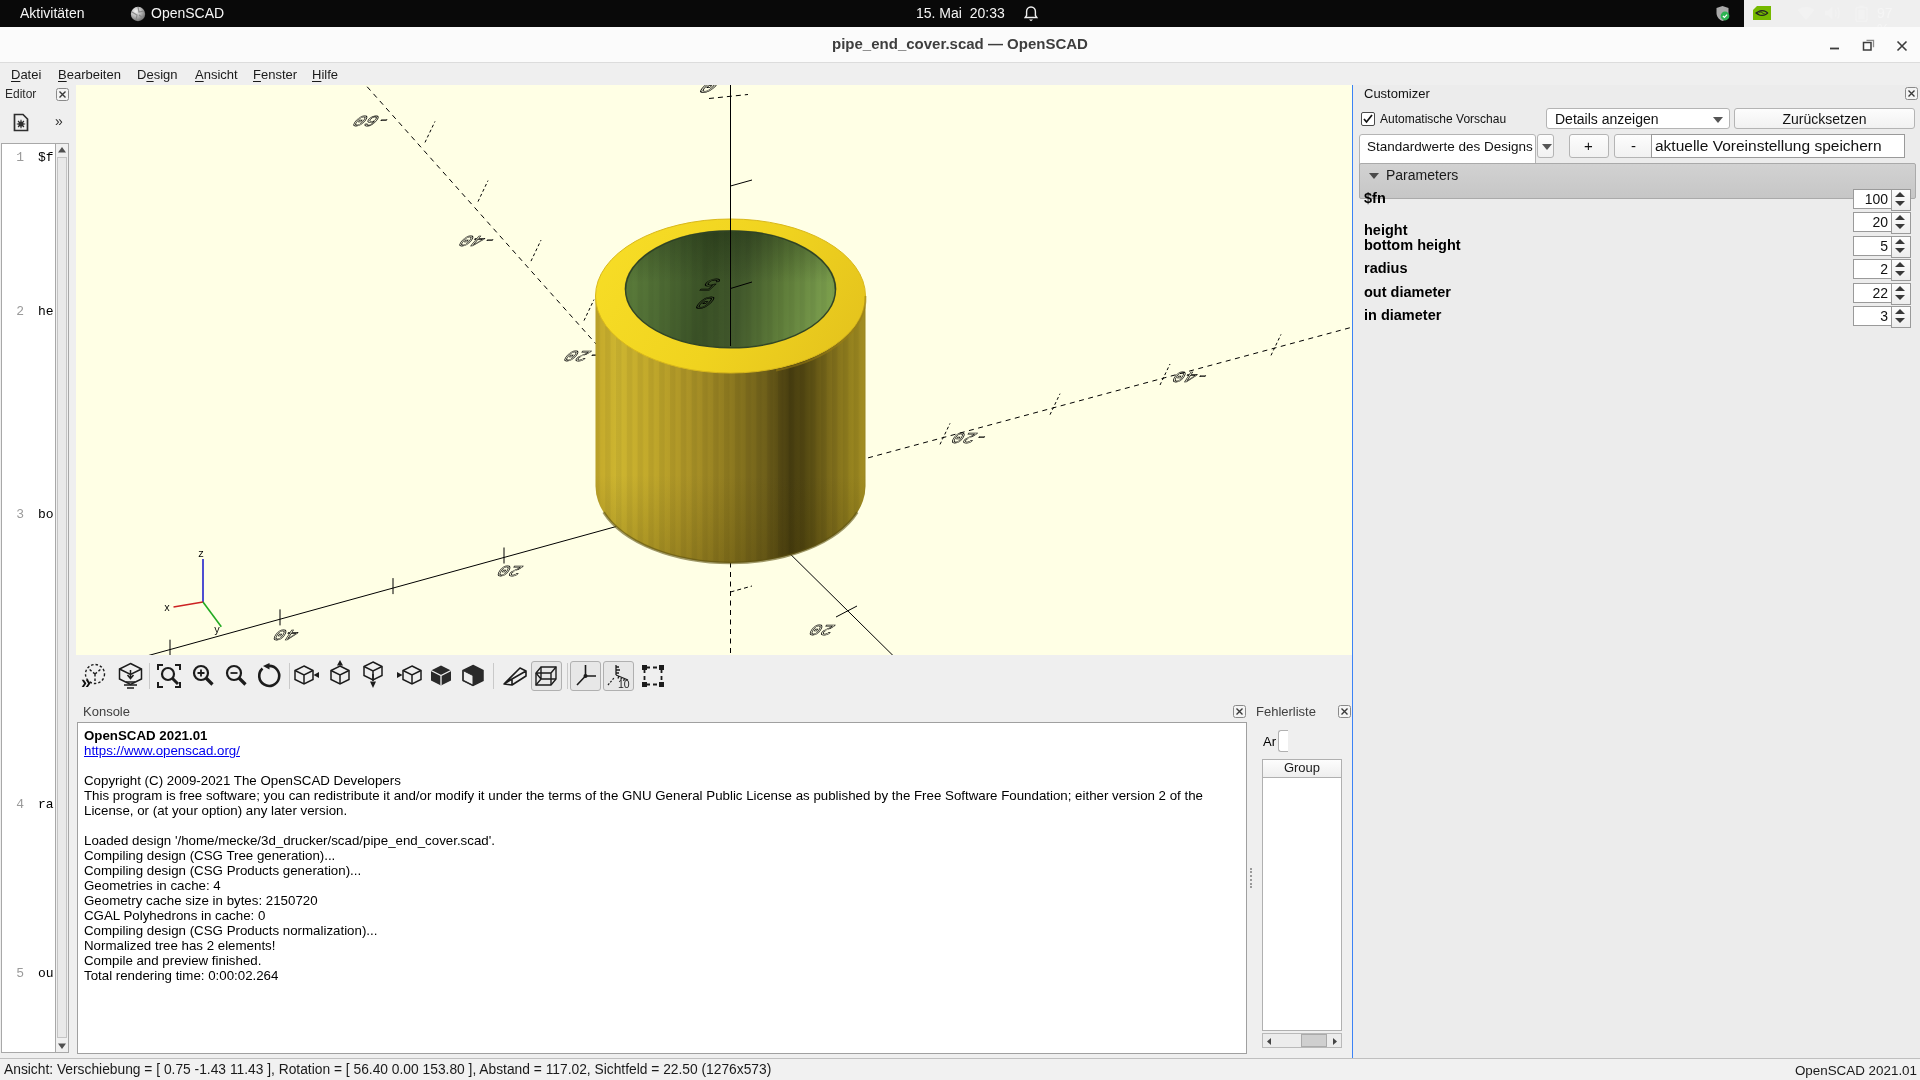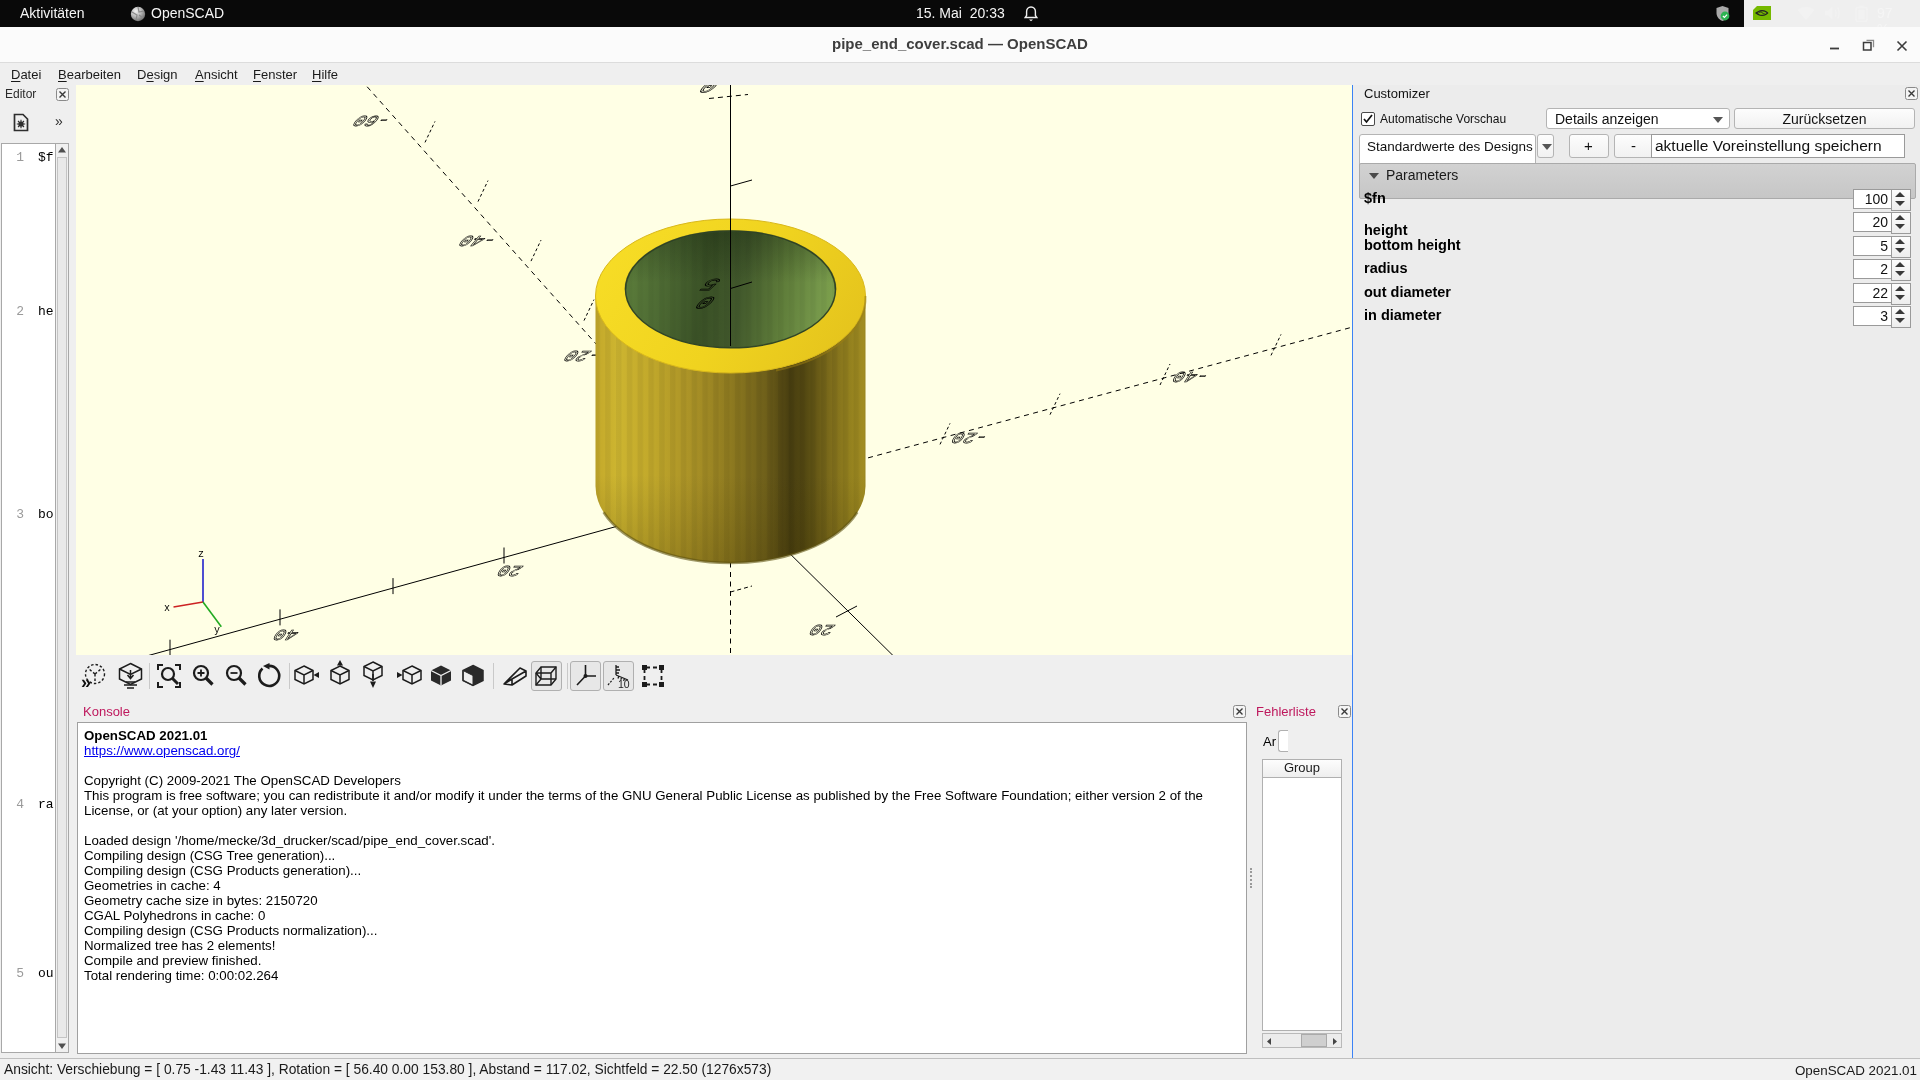--- a/index.html
+++ b/index.html
@@ -28,21 +28,21 @@
 .lcode { position:absolute; left:36px; color:#000; }
 
 
 #viewport { left:76px; top:85px; width:1276px; height:570px; }
 
 
 #vtoolbar { left:76px; top:655px; width:1276px; height:45px; background:#efefef; }
 
 
 #konsole { left:76px; top:700px; width:1276px; height:358px; background:#efefef; }
-#konsole .hdr { position:absolute; top:4px; font-size:13px; color:#be185d; }
+#konsole .hdr { position:absolute; top:4px; font-size:13px; color:#404040; }
 #kontext { position:absolute; left:1px; top:22px; width:1170px; height:332px; background:#fff; border:1px solid #a0a0a0; font-size:13.3px; color:#000; line-height:15px; padding:5px 0 0 6px; }
 
 
 #customizer { left:1352px; top:85px; width:568px; height:973px; background:#ececec; font-size:13px; color:#111; border-left:1px solid #3b82f6; }
 
 
 #statusbar { left:0; top:1058px; width:1920px; height:22px; background:#f1f1f1; border-top:1px solid #bfbfbf; font-size:12.5px; color:#1a1a1a; }
 
 
 .btn { background:linear-gradient(#fdfdfd,#f1f1f1); border:1px solid #b4b4b4; border-radius:3px; }

